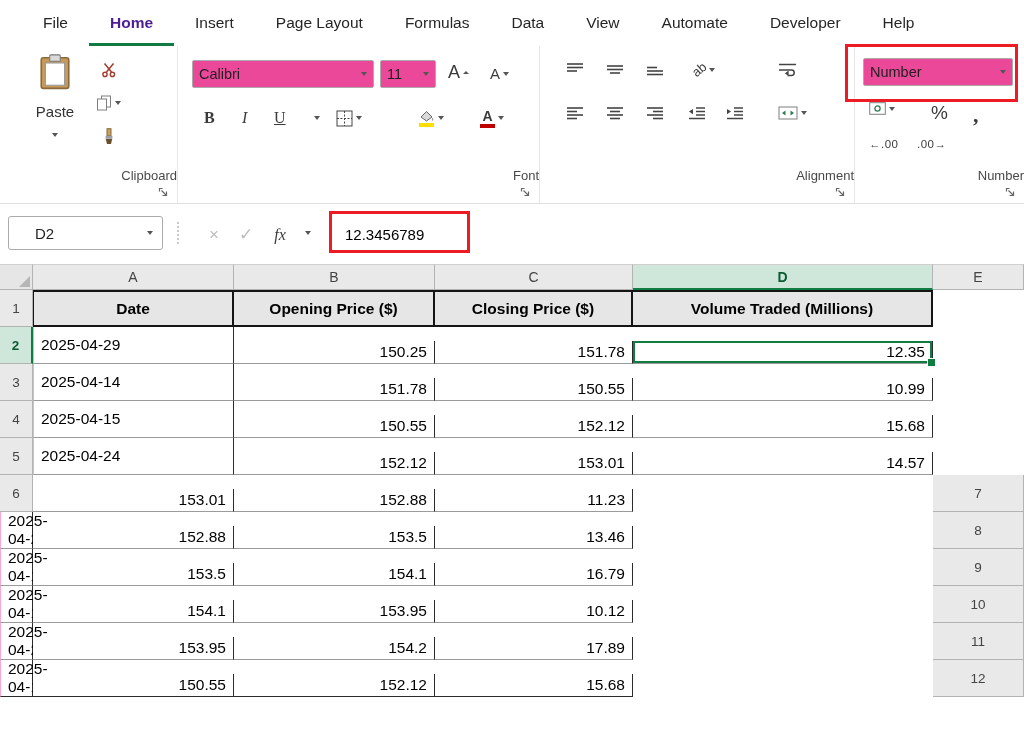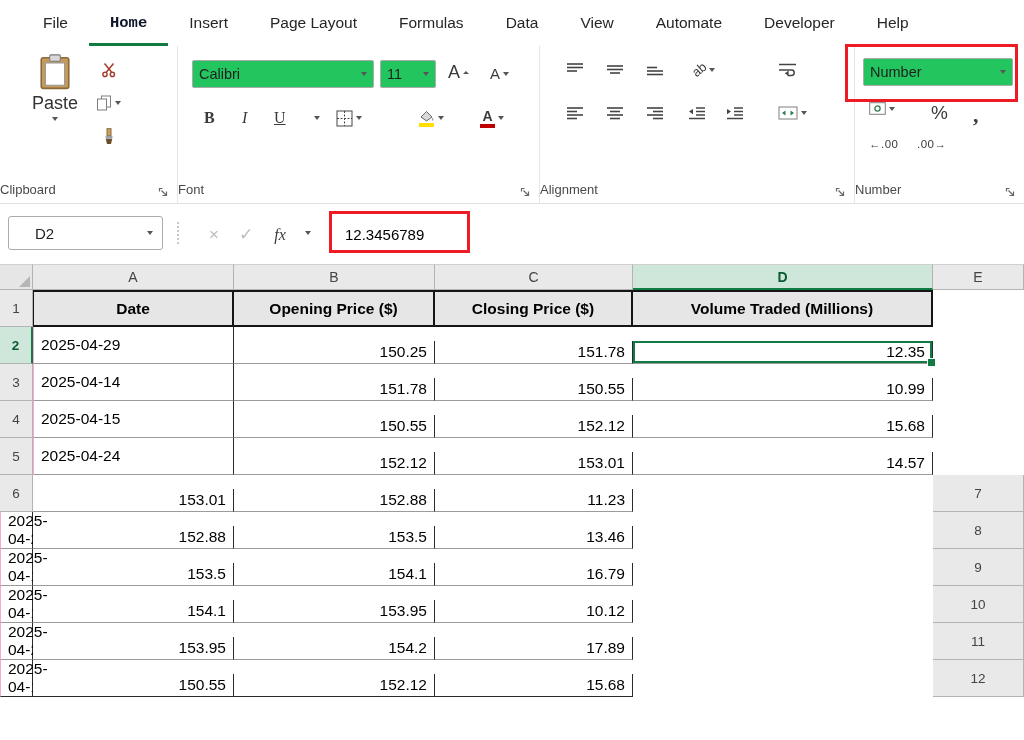--- a/index.html
+++ b/index.html
@@ -5,46 +5,46 @@
   * { box-sizing: border-box; margin: 0; padding: 0; }
   html,body { width:1024px; height:740px; overflow:hidden; background:#fff;
               font-family:"Liberation Sans","DejaVu Sans",sans-serif; }
   .app { position:relative; width:1024px; height:556px; background:#fff; }
 
   
   .tabbar { display:flex; height:46px; align-items:stretch; padding-left:22px;
             overflow:hidden; width:1024px; background:#fff; }
   .tab { display:flex; align-items:center; padding:0 21px; font-size:15.5px;
          color:#262626; white-space:nowrap; cursor:default; }
-  .tab.active { color:#0f172a; font-weight:600; box-shadow:inset 0 -3px 0 #107C41;font-family:Liberation Mono, monospace; }
+  .tab.active { color:#4c1d95; font-weight:600; box-shadow:inset 0 -3px 0 #107C41; }
 
   
   .ribbon { display:flex; height:158px; border-bottom:1px solid #E0E0E0; background:#fff; }
   .grp { position:relative; flex:0 0 auto; border-right:1px solid #E6E6E6; height:100%; }
   .grp.g-clip { width:178px; } .grp.g-font { width:362px; }
   .grp.g-align { width:315px; } .grp.g-num { width:169px; border-right:none; }
-  .glabel { position:absolute; bottom:6px; left:0; right:0; text-align:left;
+  .glabel { position:absolute; bottom:20px; left:0; right:0; text-align:right;
             font-size:13px; color:#494949; }
   .launcher { position:absolute; bottom:7px; right:7px; width:12px; height:12px; }
   .chev { width:0; height:0; border-left:3.5px solid transparent;
           border-right:3.5px solid transparent; border-top:4px solid #555; display:inline-block; }
   .chevup { width:0; height:0; border-left:3px solid transparent;
           border-right:3px solid transparent; border-bottom:3.5px solid #555; display:inline-block; }
   .rbtn { display:inline-flex; align-items:center; justify-content:center; gap:3px;
           color:#3b3b3b; cursor:default; }
 
   
   .paste { position:absolute; left:26px; top:8px; width:58px; display:flex;
-           flex-direction:column; align-items:center; gap:3px; font-size:18px; color:#333; }
+           flex-direction:column; align-items:center; gap:13px; font-size:15px; color:#333; }
   .clip-mini { position:absolute; left:96px; top:12px; display:flex; flex-direction:column; gap:9px; }
   .clip-mini .rbtn { height:24px; }
 
   
   .combo { position:absolute; height:28px; border:1px solid #ABABAB; border-radius:2px;
-           background:#22c55e; display:flex; align-items:center; font-size:14.5px; color:#1f1f1f;
+           background:#ec4899; display:flex; align-items:center; font-size:14.5px; color:#1f1f1f;
            padding:0 6px; justify-content:space-between; }
   .fname { left:14px; top:14px; width:182px; }
   .fsize { left:202px; top:14px; width:56px; }
   .grow  { position:absolute; left:270px; top:16px; font-size:18px; }
   .shrink{ position:absolute; left:312px; top:19px; font-size:15px; }
   .frow2 { position:absolute; left:0; top:58px; width:100%; height:30px; }
   .bbtn { position:absolute; top:0; height:28px; }
   .boldb { left:26px; font-weight:700; font-size:16px; font-family:"Liberation Serif","DejaVu Serif",serif; }
   .italb { left:64px; font-style:italic; font-size:16px; font-family:"Liberation Serif","DejaVu Serif",serif; }
   .undlb { left:96px; font-size:16px; text-decoration:underline; font-family:"Liberation Serif","DejaVu Serif",serif; }

